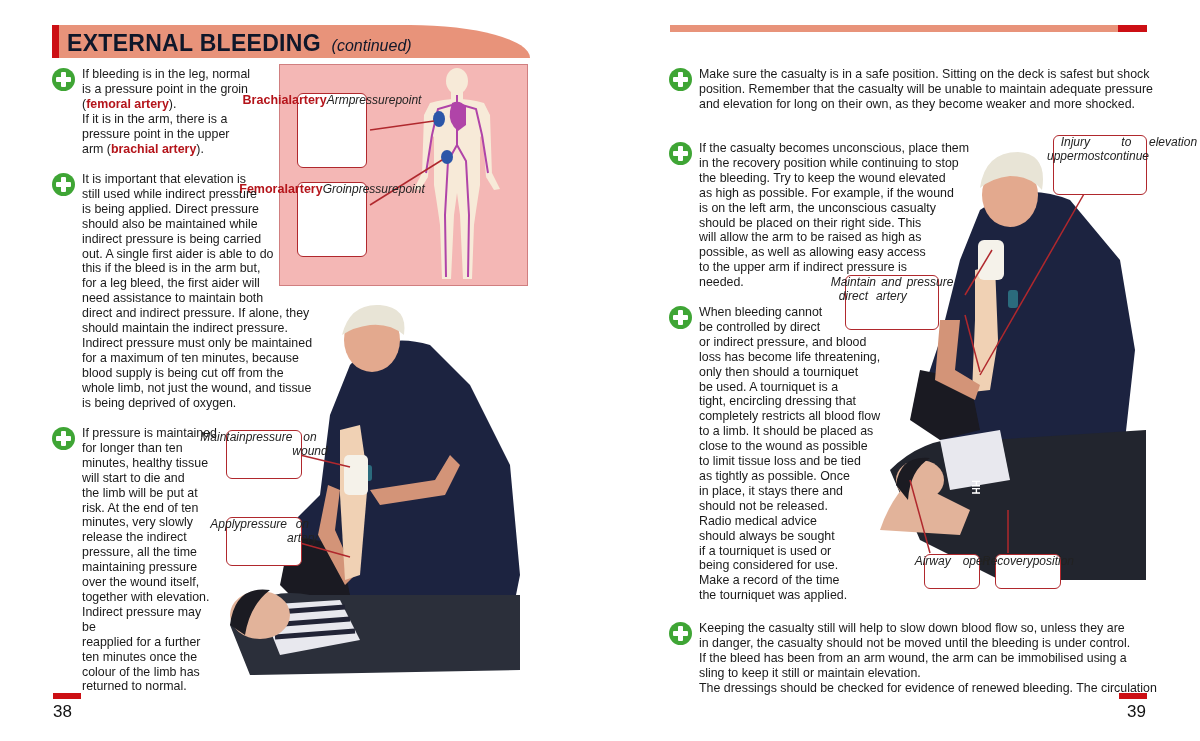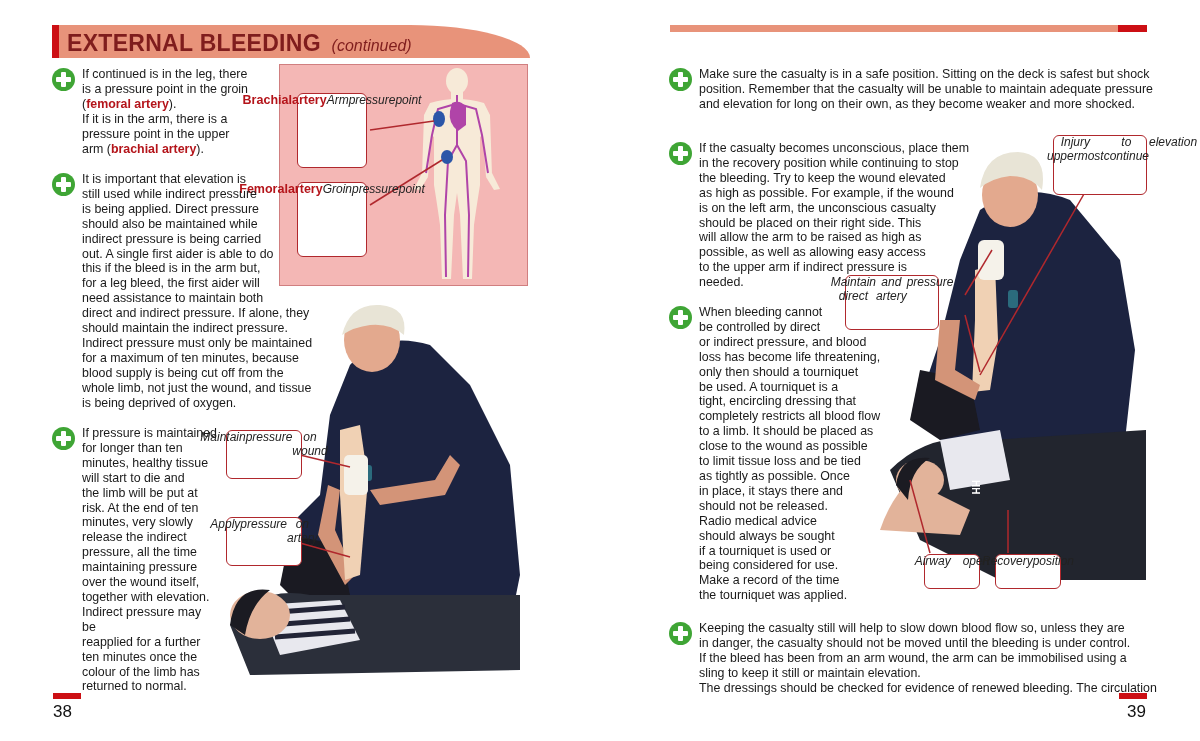--- a/index.html
+++ b/index.html
@@ -11,21 +11,21 @@
   .page-left { left:0; width:600px; }
   .page-right { left:600px; width:600px; }
 
   
   .title-band {
     position:absolute; left:52px; top:25px; width:478px; height:33px;
     background:#e8937a; border-top-right-radius:120px 33px;
   }
   .title-band .red-tab { position:absolute; left:0; top:0; width:7px; height:33px; background:#cc0f14; }
   .title-text {
-    position:absolute; left:15px; top:5px; font-size:23px; font-weight:bold; letter-spacing:0.3px; color:#7f1d1d;
+    position:absolute; left:15px; top:5px; font-size:23px; font-weight:bold; letter-spacing:0.3px; color:#0f172a;
     white-space:nowrap;
   }
   .title-text .cont { font-weight:normal; font-style:italic; font-size:16px; letter-spacing:0; margin-left:4px; }
 
   .right-band { position:absolute; left:70px; top:25px; width:450px; height:7px; background:#e8937a; }
   .right-band-red { position:absolute; left:518px; top:25px; width:29px; height:7px; background:#cc0f14; }
 
   
   .bullet { position:absolute; font-size:12.4px; line-height:14.9px; }
   .bullet p { margin:0; }
@@ -66,21 +66,21 @@
   <div class="title-band">
     <div class="red-tab"></div>
     <div class="title-text">
       <span>EXTERNAL BLEEDING</span>
       <span class="cont">(continued)</span>
     </div>
   </div>
 
   <div class="cross-icon" style="left:52px; top:68px;"></div>
   <div class="bullet" style="left:82px; top:67px; width:190px;">
-    <p>If continued is in the leg, there</p>
+    <p>If bleeding is in the leg, normal</p>
     <p>is a pressure point in the groin</p>
     <p><span>(</span><span class="hl">femoral artery</span><span>).</span></p>
     <p>If it is in the arm, there is a</p>
     <p>pressure point in the upper</p>
     <p><span>arm (</span><span class="hl">brachial artery</span><span>).</span></p>
   </div>
 
   <div class="anatomy">
     <svg width="246" height="219" viewBox="0 0 246 219">
 

